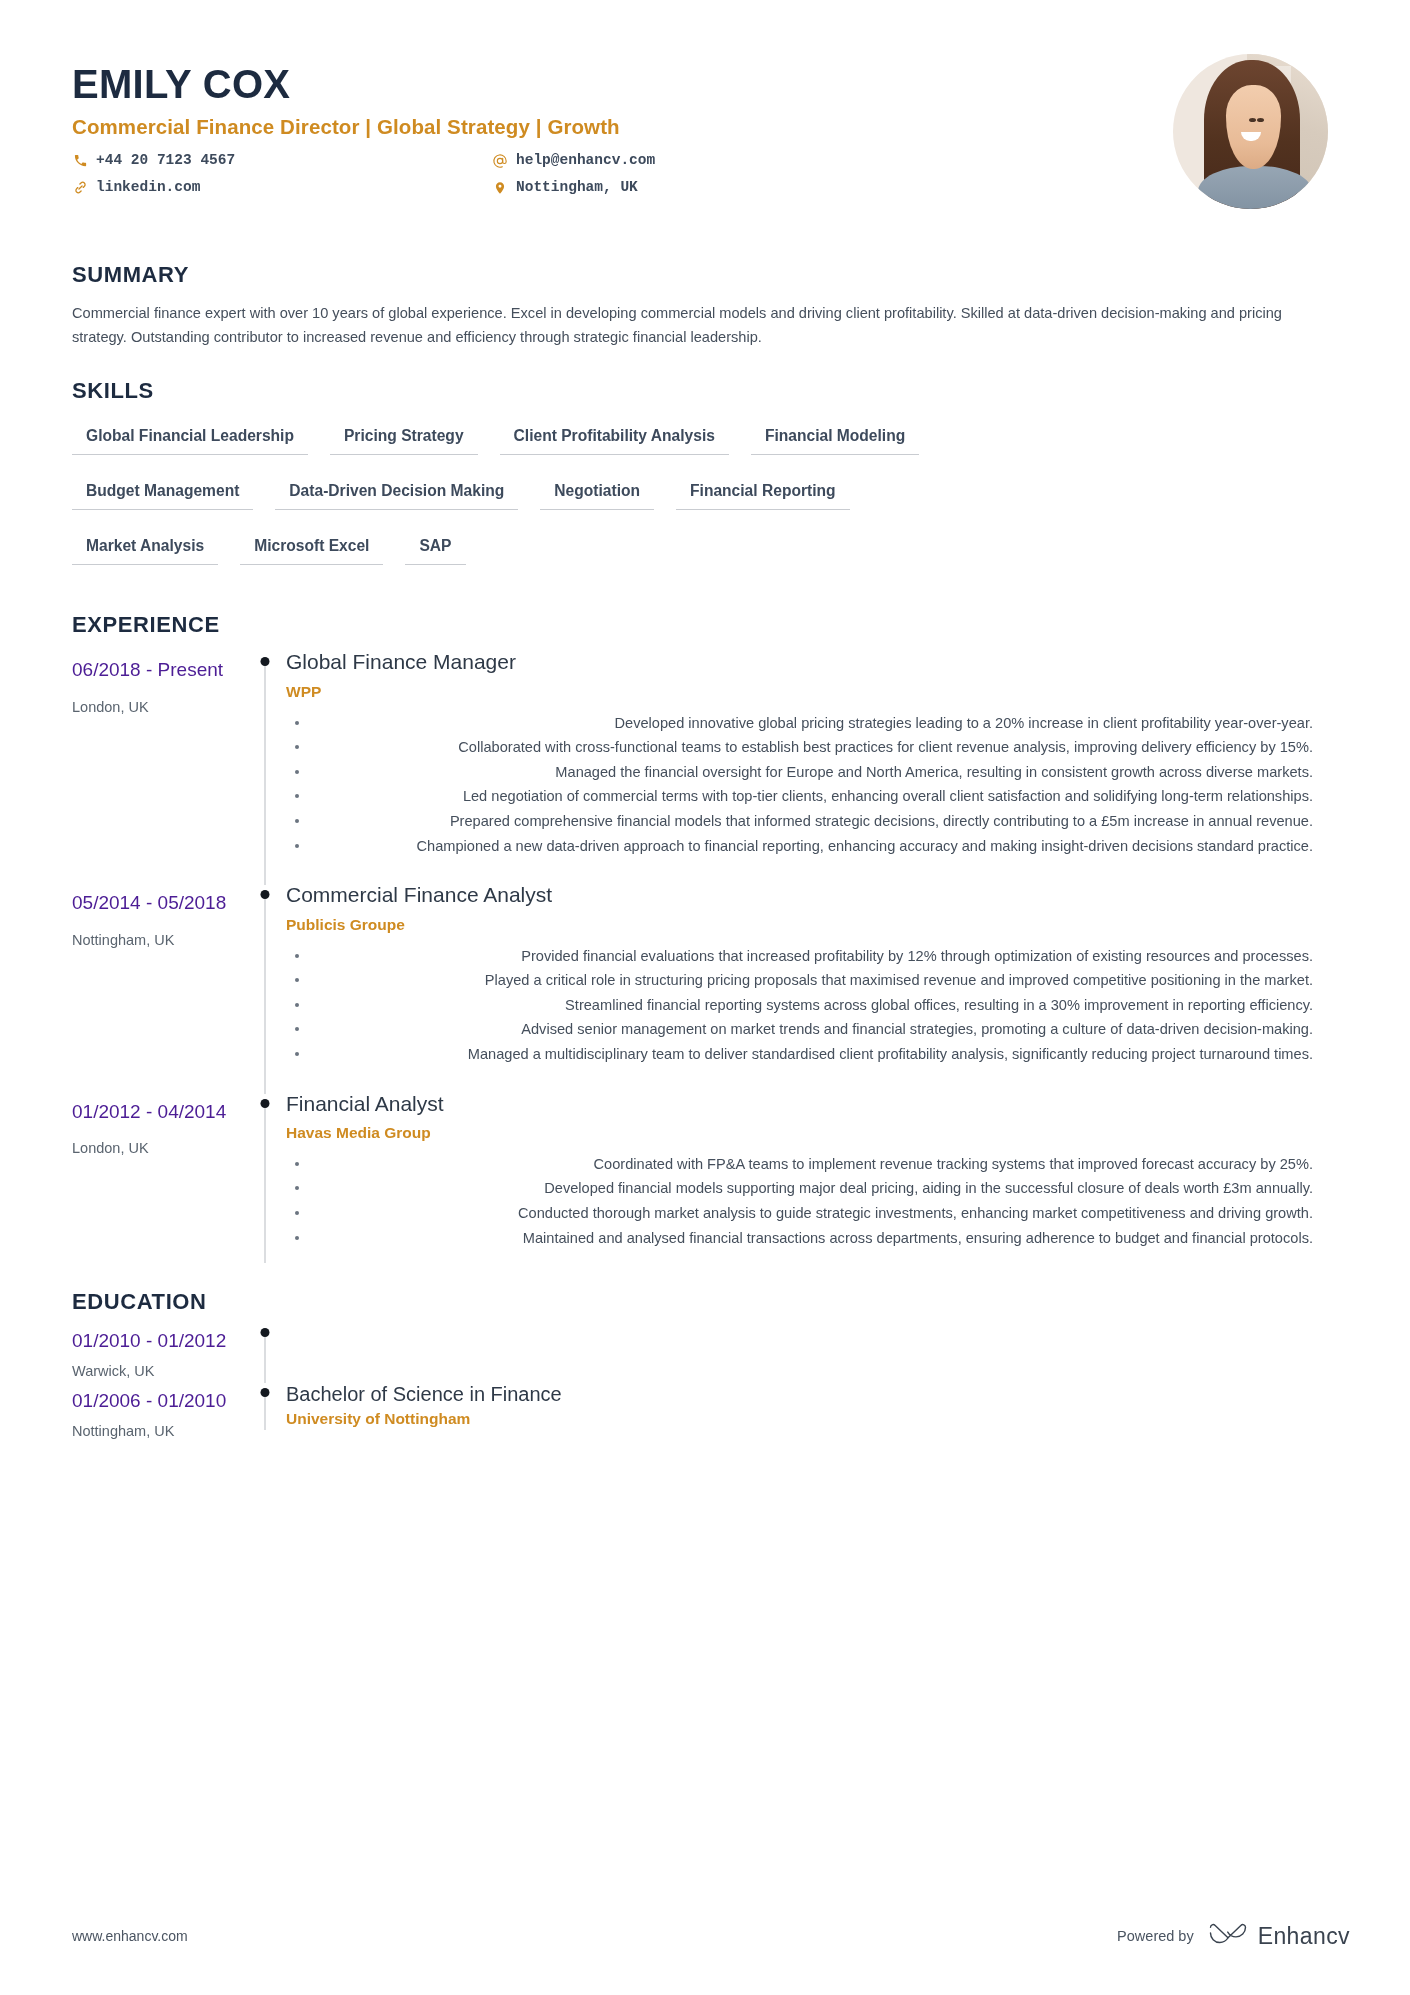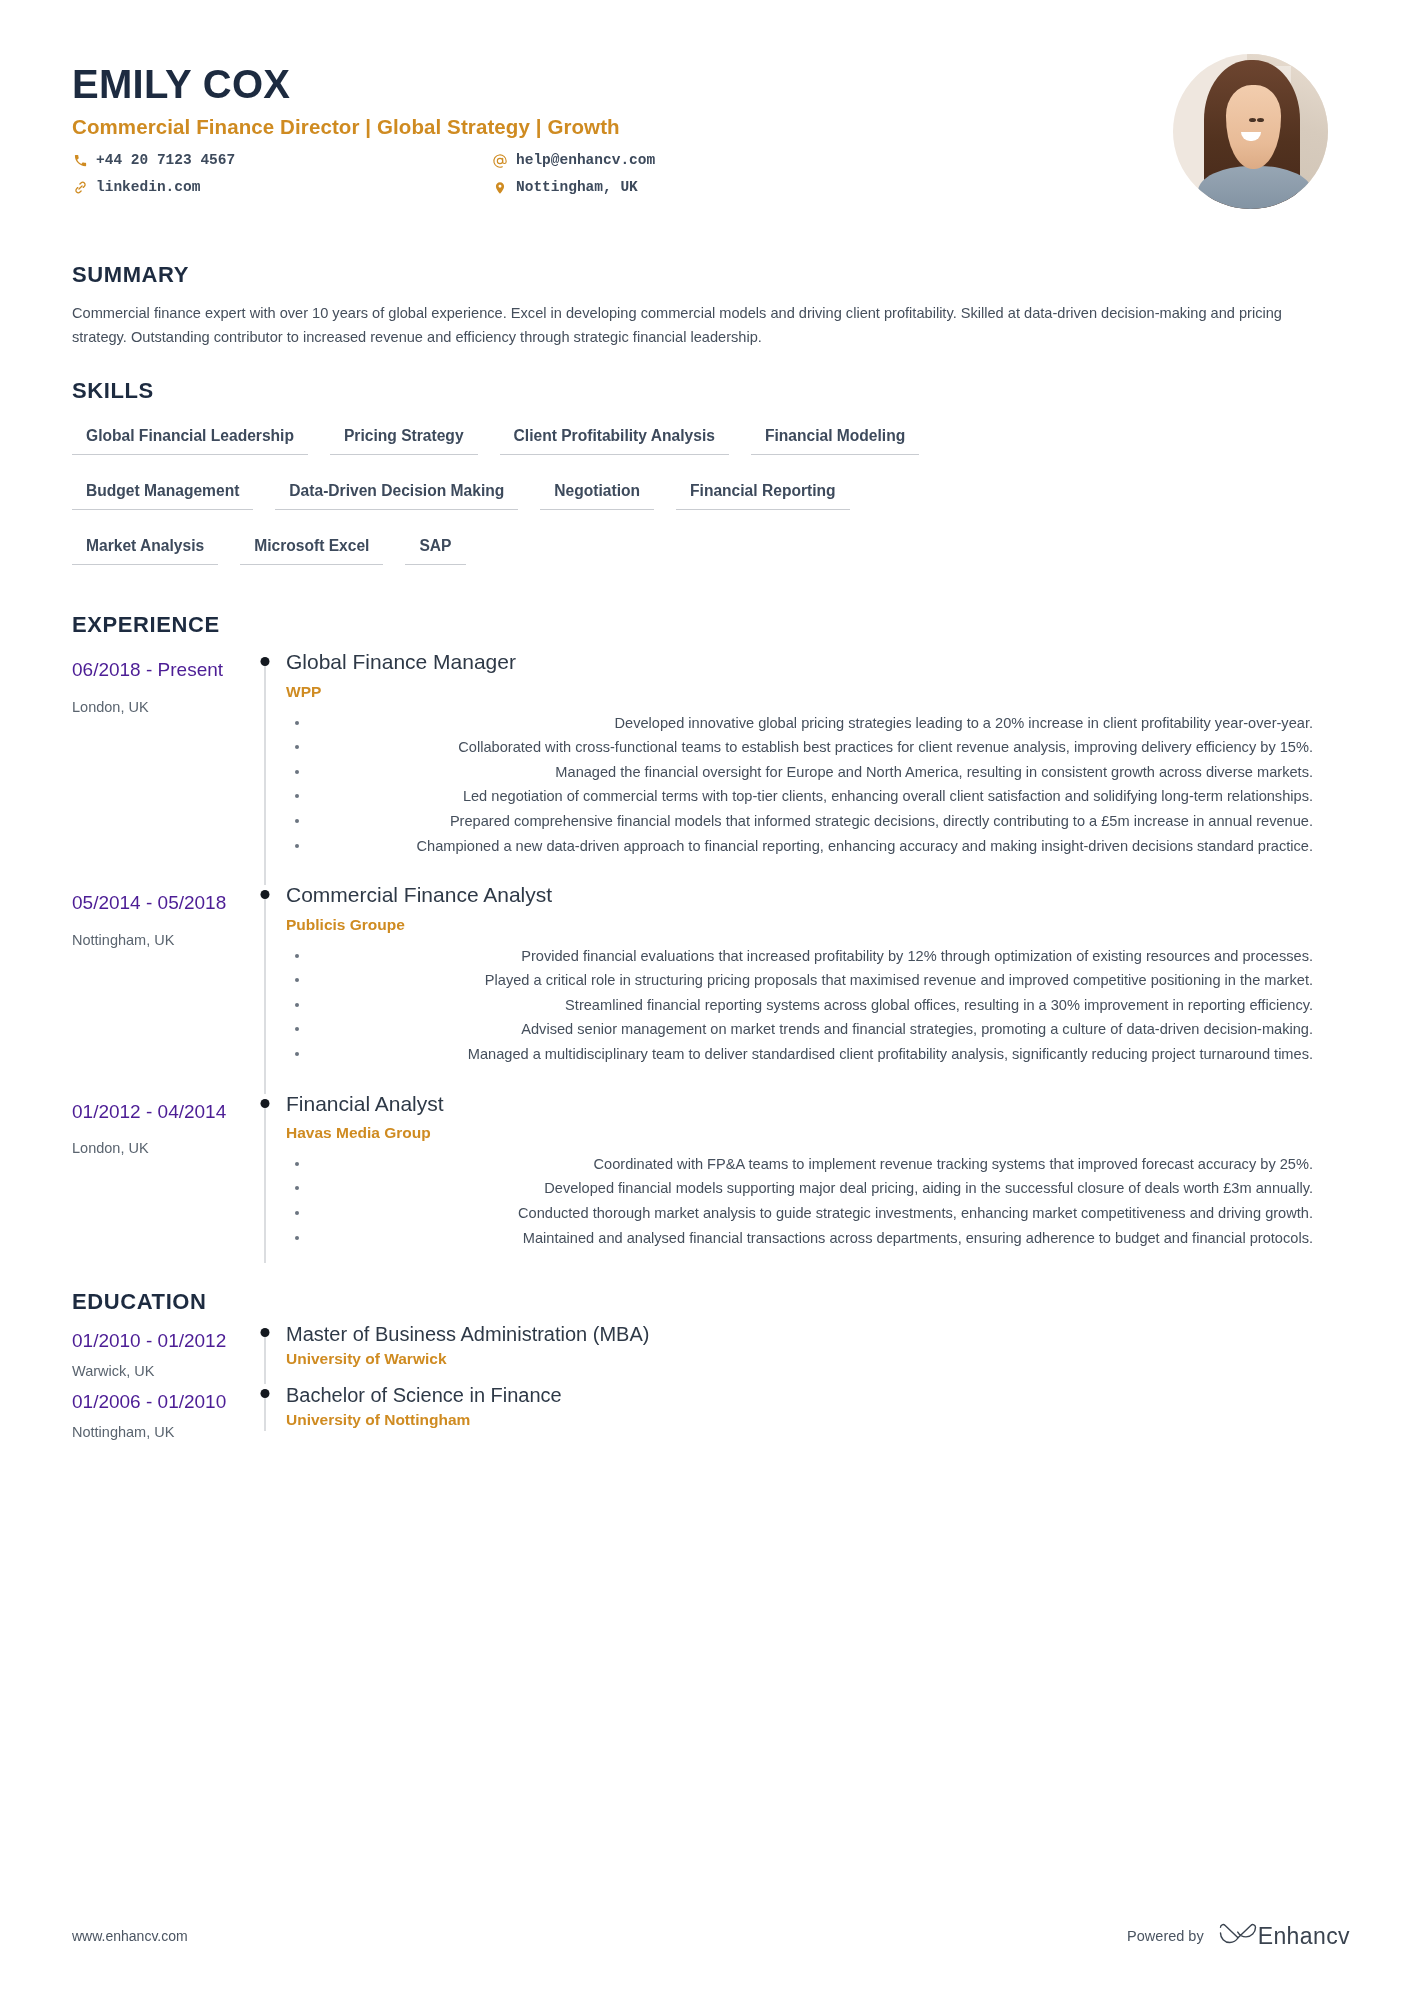--- a/index.html
+++ b/index.html
@@ -295,20 +295,21 @@
     align-items: center;
     gap: 14px;
   }
   .powered-by {
     font-size: 14.5px;
     color: #4a5461;
   }
   .brand {
     display: flex;
     align-items: center;
+    gap: 10px;
   }
   .brand-name {
     font-size: 23px;
     color: #3a434f;
     letter-spacing: 0.4px;
   }
 </style>
 </head>
 <body>
 
@@ -474,24 +475,20 @@
     <div id="education-list">
         <div class="entry edu-entry">
           <div class="entry-meta">
        <div class="entry-dates">01/2010 - 01/2012</div>
        <div class="entry-location">Warwick, UK</div>
      </div>
      <div class="rail">
        <span class="line"></span>
        <span class="dot"></span>
      </div>
-     <div class="entry-body">
-       <div class="entry-role">Master of Business Administration (MBA)</div>
-       <div class="entry-company">University of Warwick</div>
-     </div>
         </div>
         <div class="entry edu-entry last">
           <div class="entry-meta">
        <div class="entry-dates">01/2006 - 01/2010</div>
        <div class="entry-location">Nottingham, UK</div>
      </div>
      <div class="rail">
        <span class="line"></span>
        <span class="dot"></span>
      </div>

